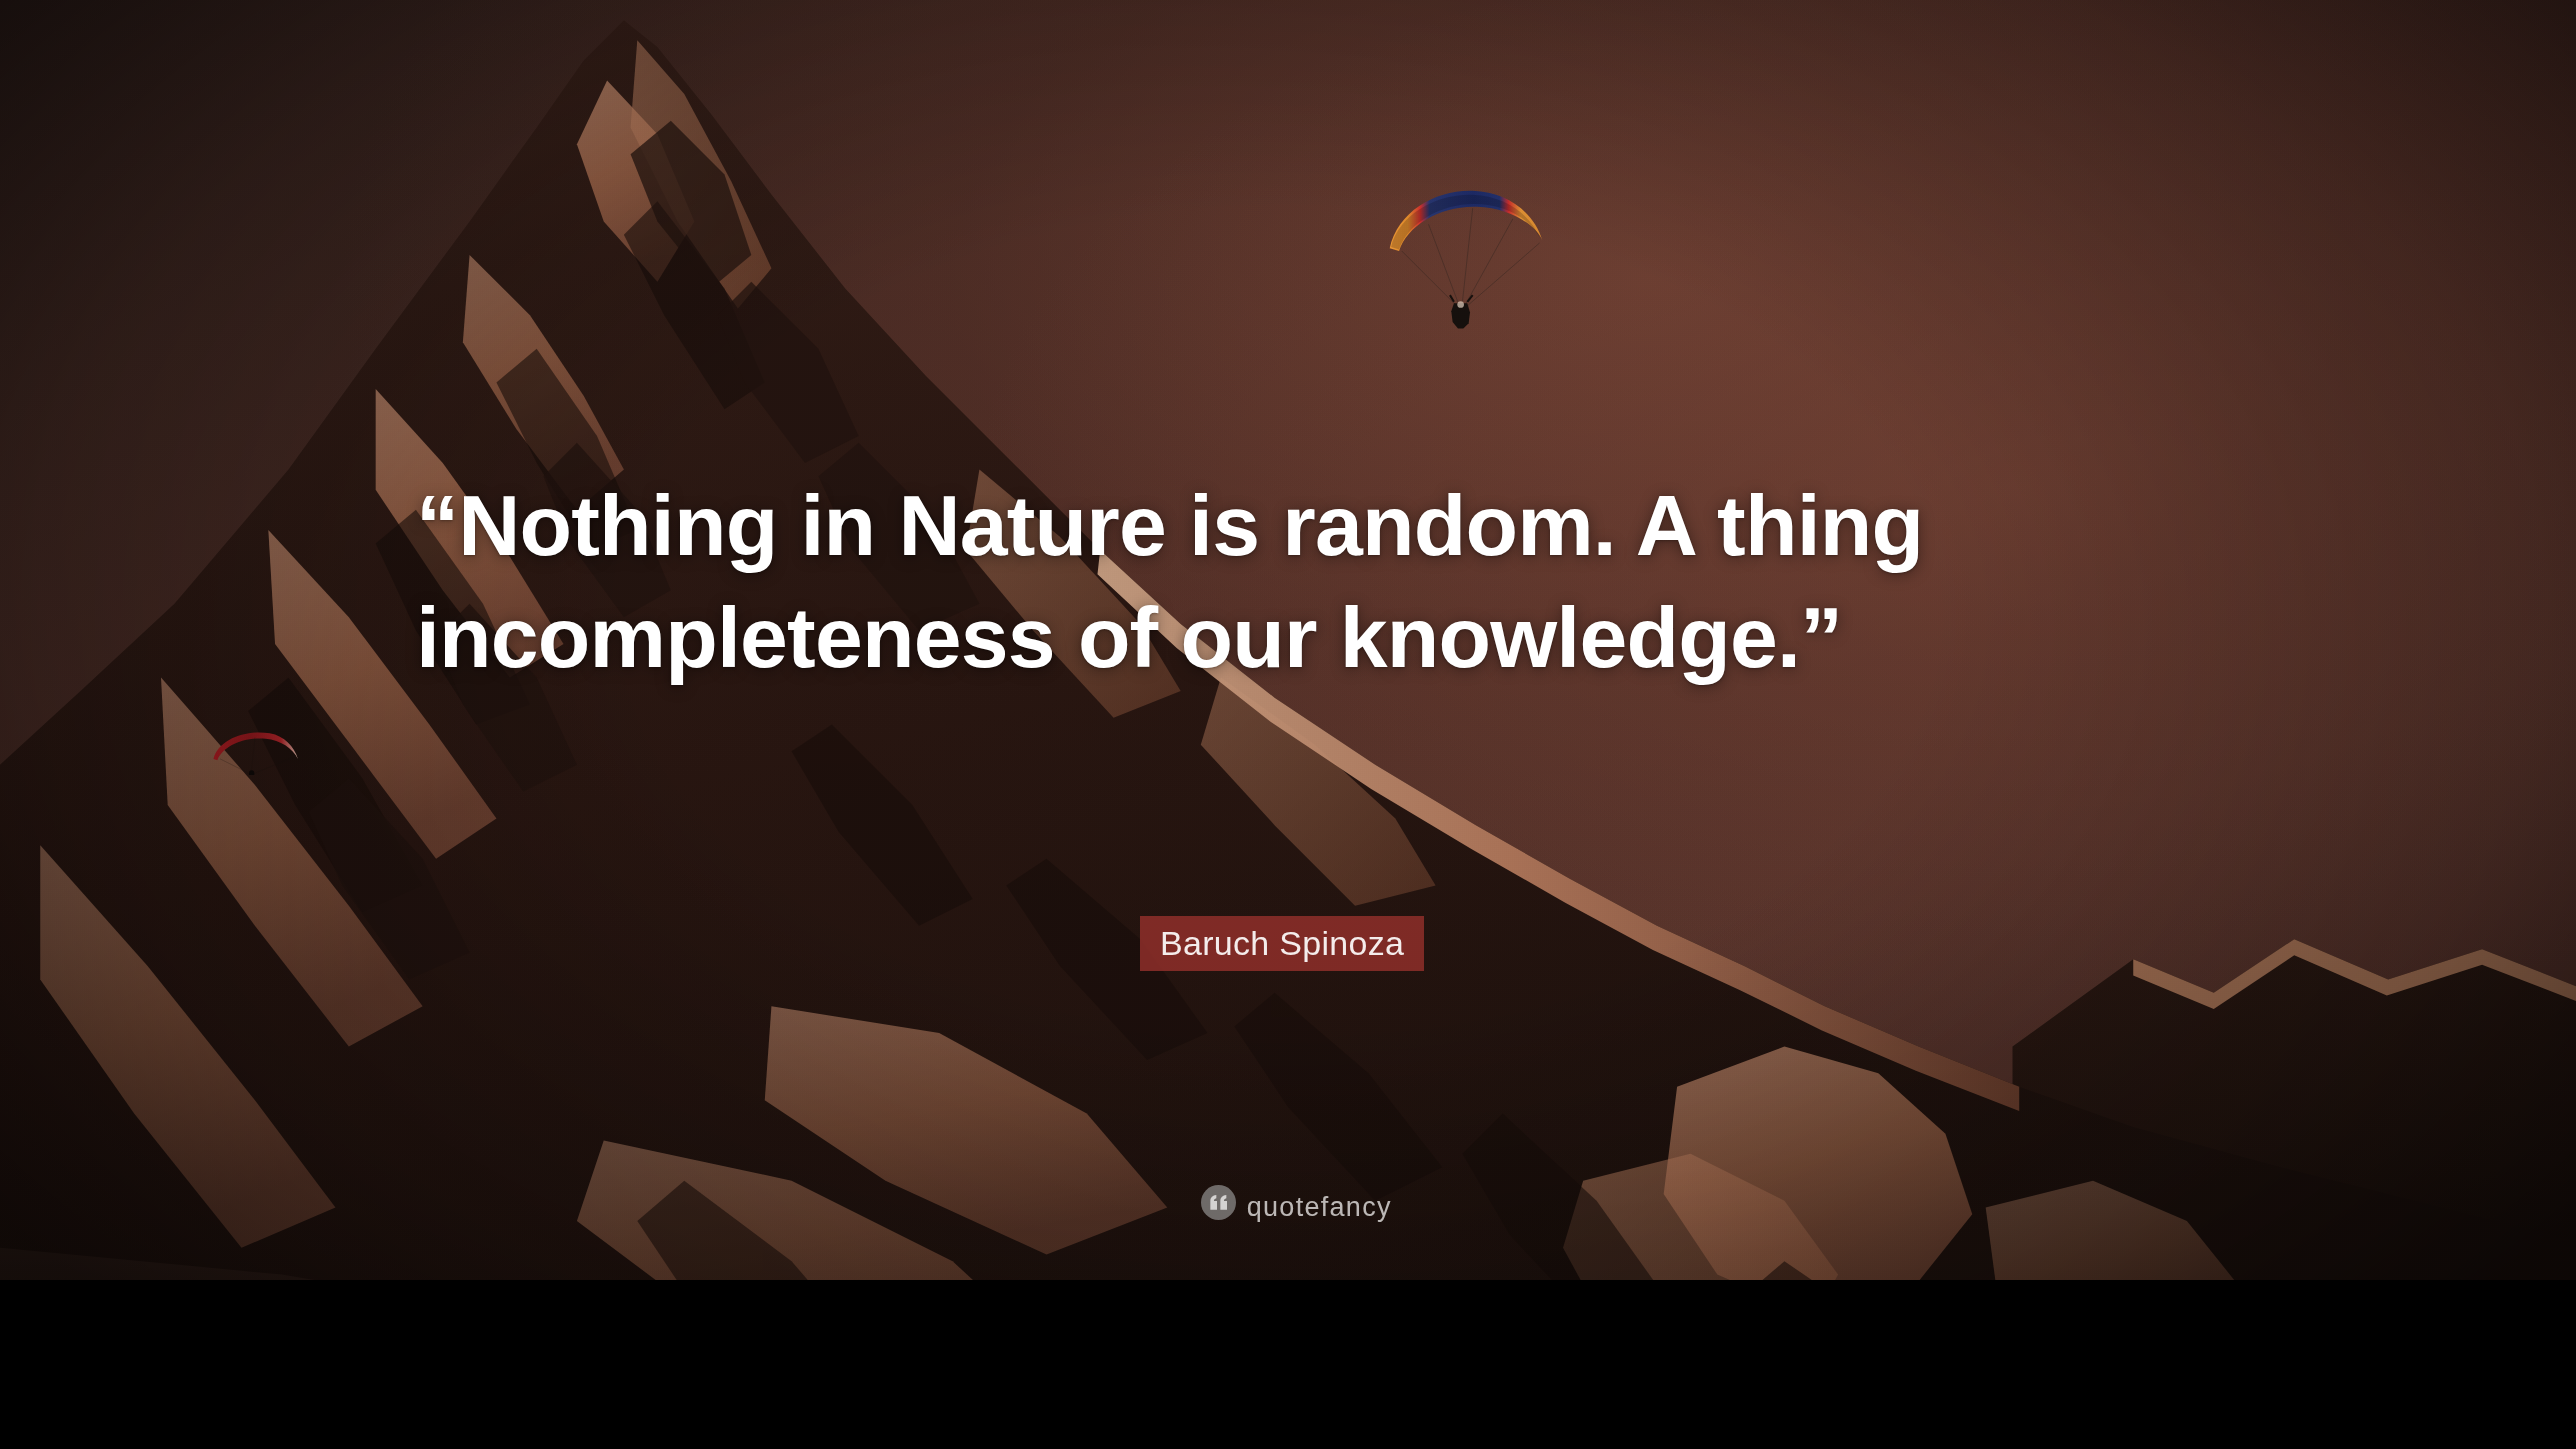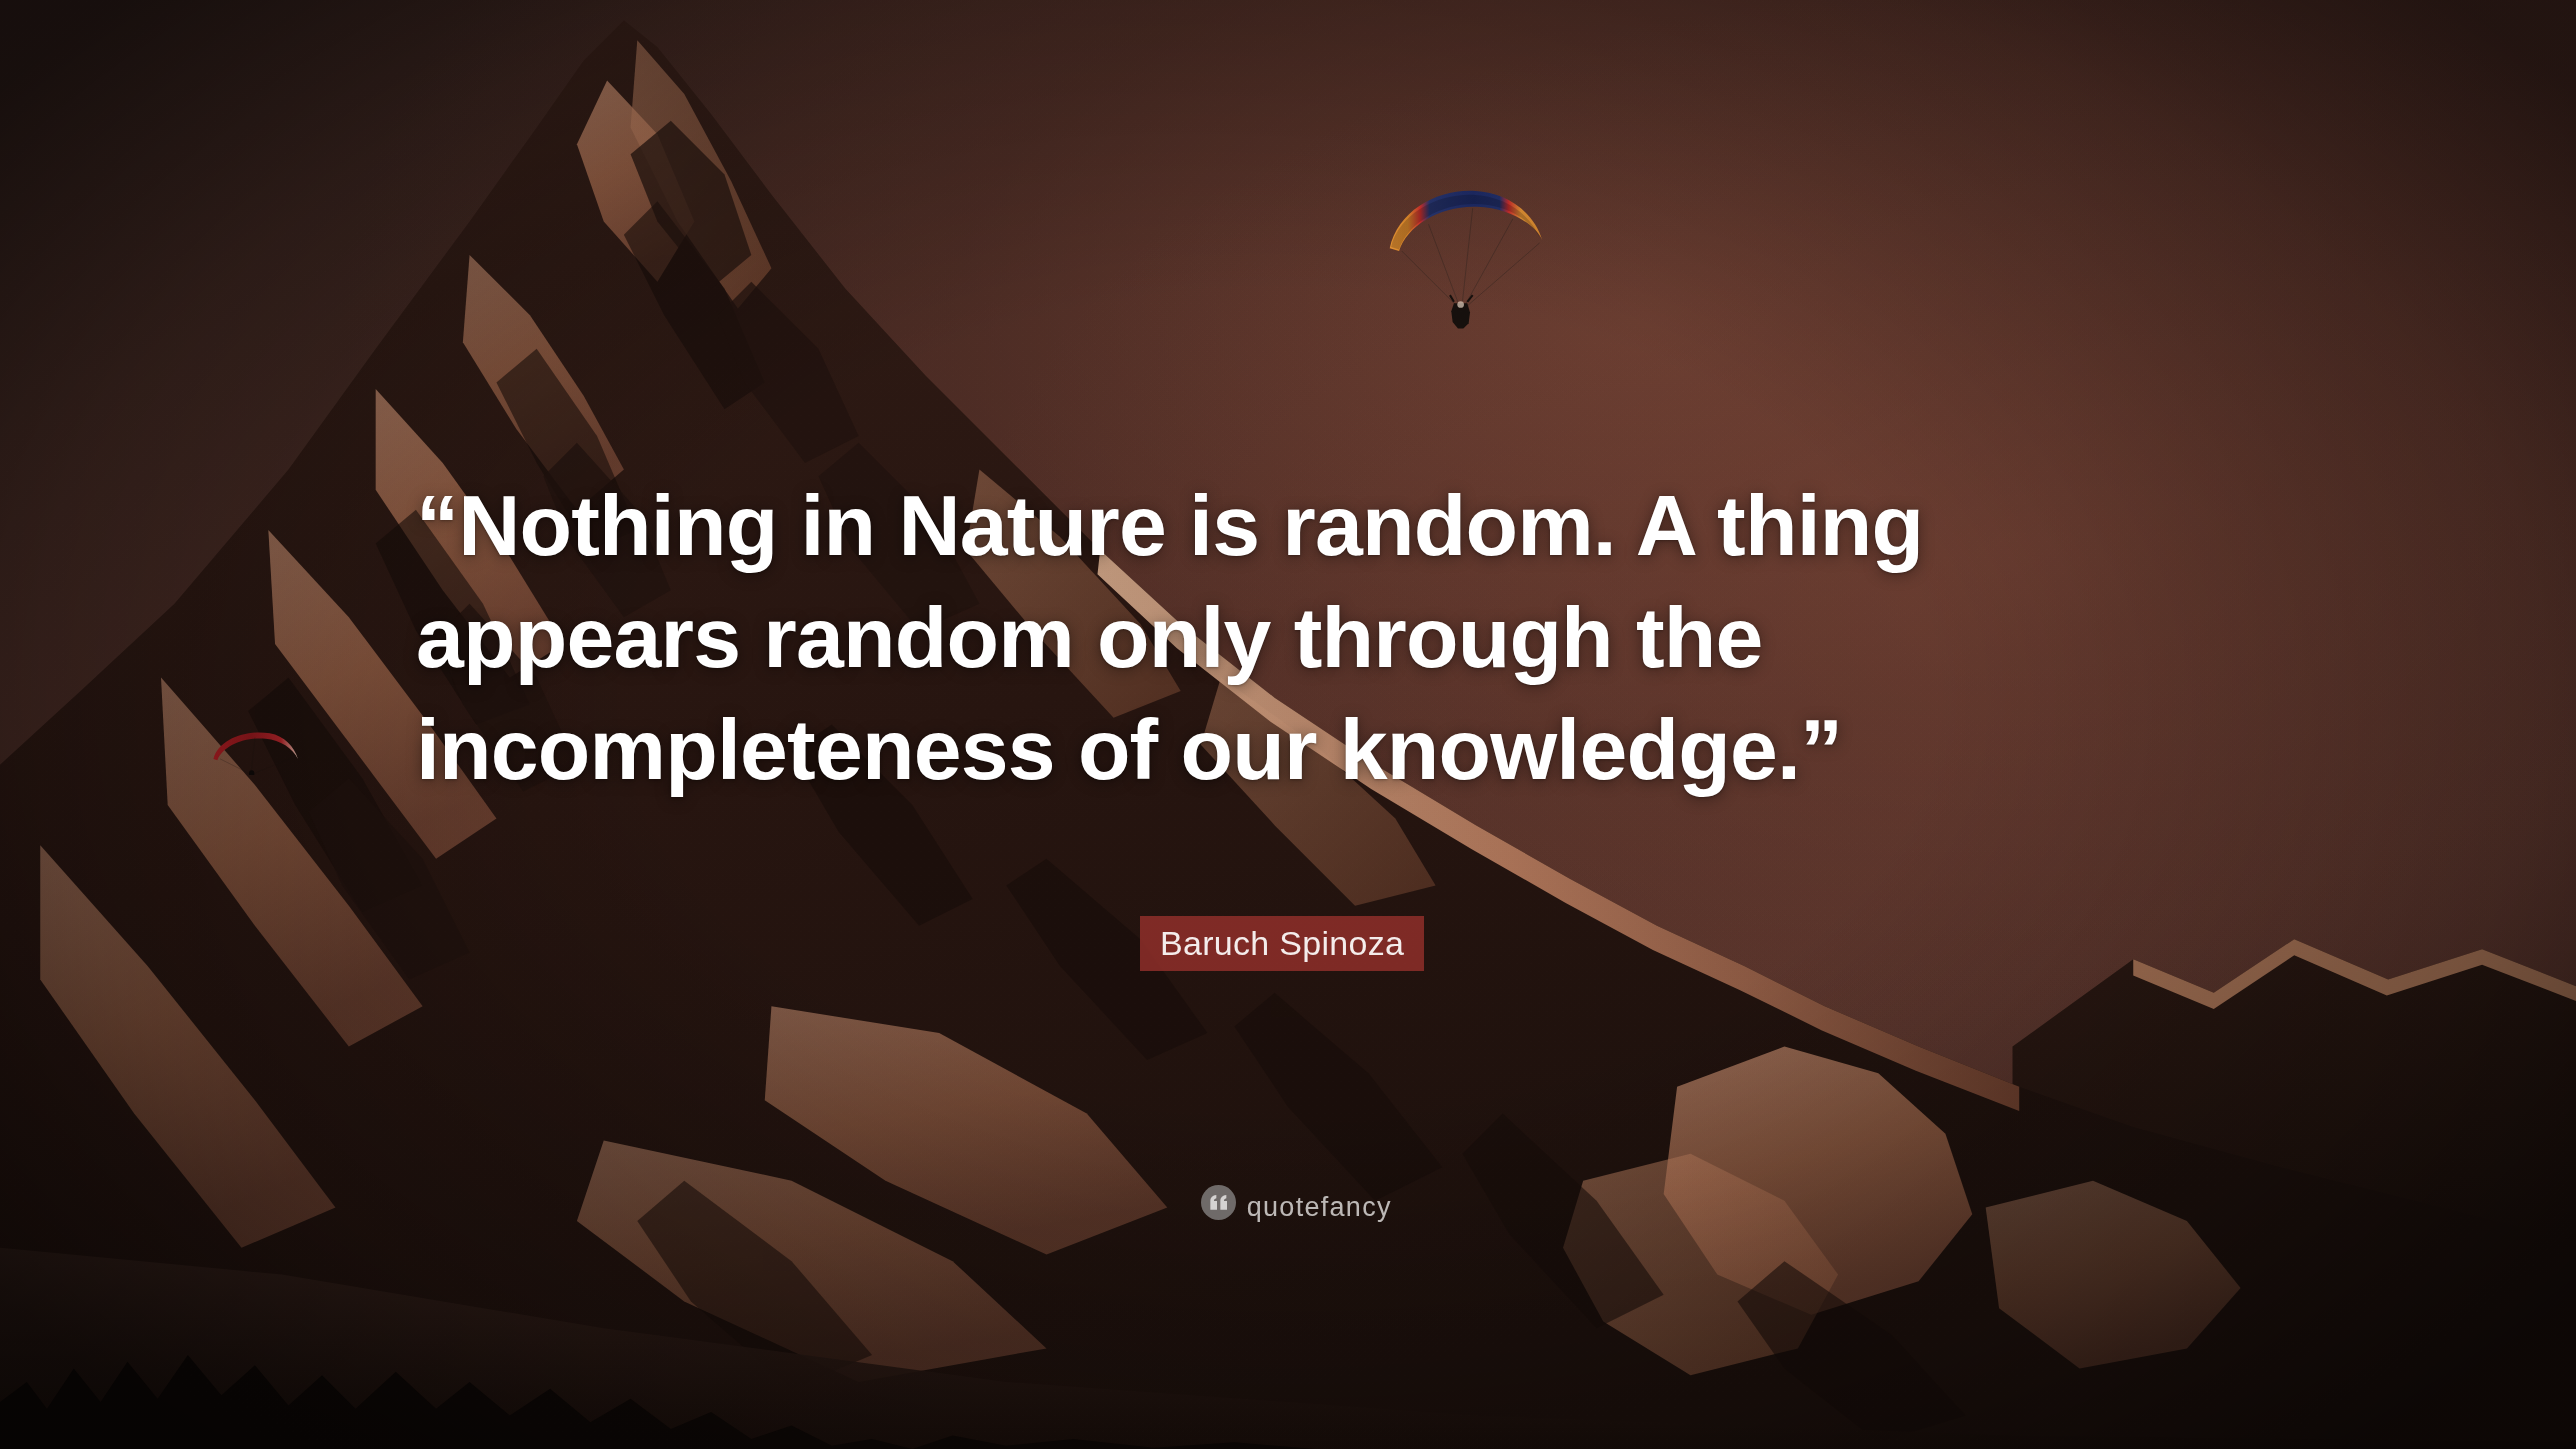--- a/index.html
+++ b/index.html
@@ -11,21 +11,21 @@
   body {
     width: 2576px;
     height: 1449px;
     overflow: hidden;
     font-family: "Liberation Sans", sans-serif;
   }
 
   #stage {
     position: relative;
     width: 2576px;
-    height: 1449px;
+    height: 1280px;
     overflow: hidden;
     background: #3d2620;
   }
 
   
   .sky {
     position: absolute;
     inset: 0;
     background:
       radial-gradient(ellipse 1744px 1006px at 64% 22%, rgba(104,60,48,0.95) 0%, rgba(84,47,38,0.55) 40%, rgba(58,34,28,0.0) 75%),
@@ -309,21 +309,20 @@
     </g>
     <ellipse cx="65" cy="68" rx="4" ry="5" fill="#0f0a08"></ellipse>
   </svg>
 
   <div class="grain"></div>
   <div class="vignette"></div>
 
   <div class="quote-wrap">
     <div class="quote">
       <span class="quote-line">“Nothing in Nature is random. A thing</span>
-      <span class="quote-line">appears random only through the</span>
       <span class="quote-line">incompleteness of our knowledge.”</span>
     </div>
 
     <div class="author-badge">
       <span>Baruch Spinoza</span>
     </div>
 
     <div class="watermark">
       <span class="wm-badge">
         <svg class="wm-quote-glyph" viewBox="0 0 30 22" xmlns="http://www.w3.org/2000/svg">

